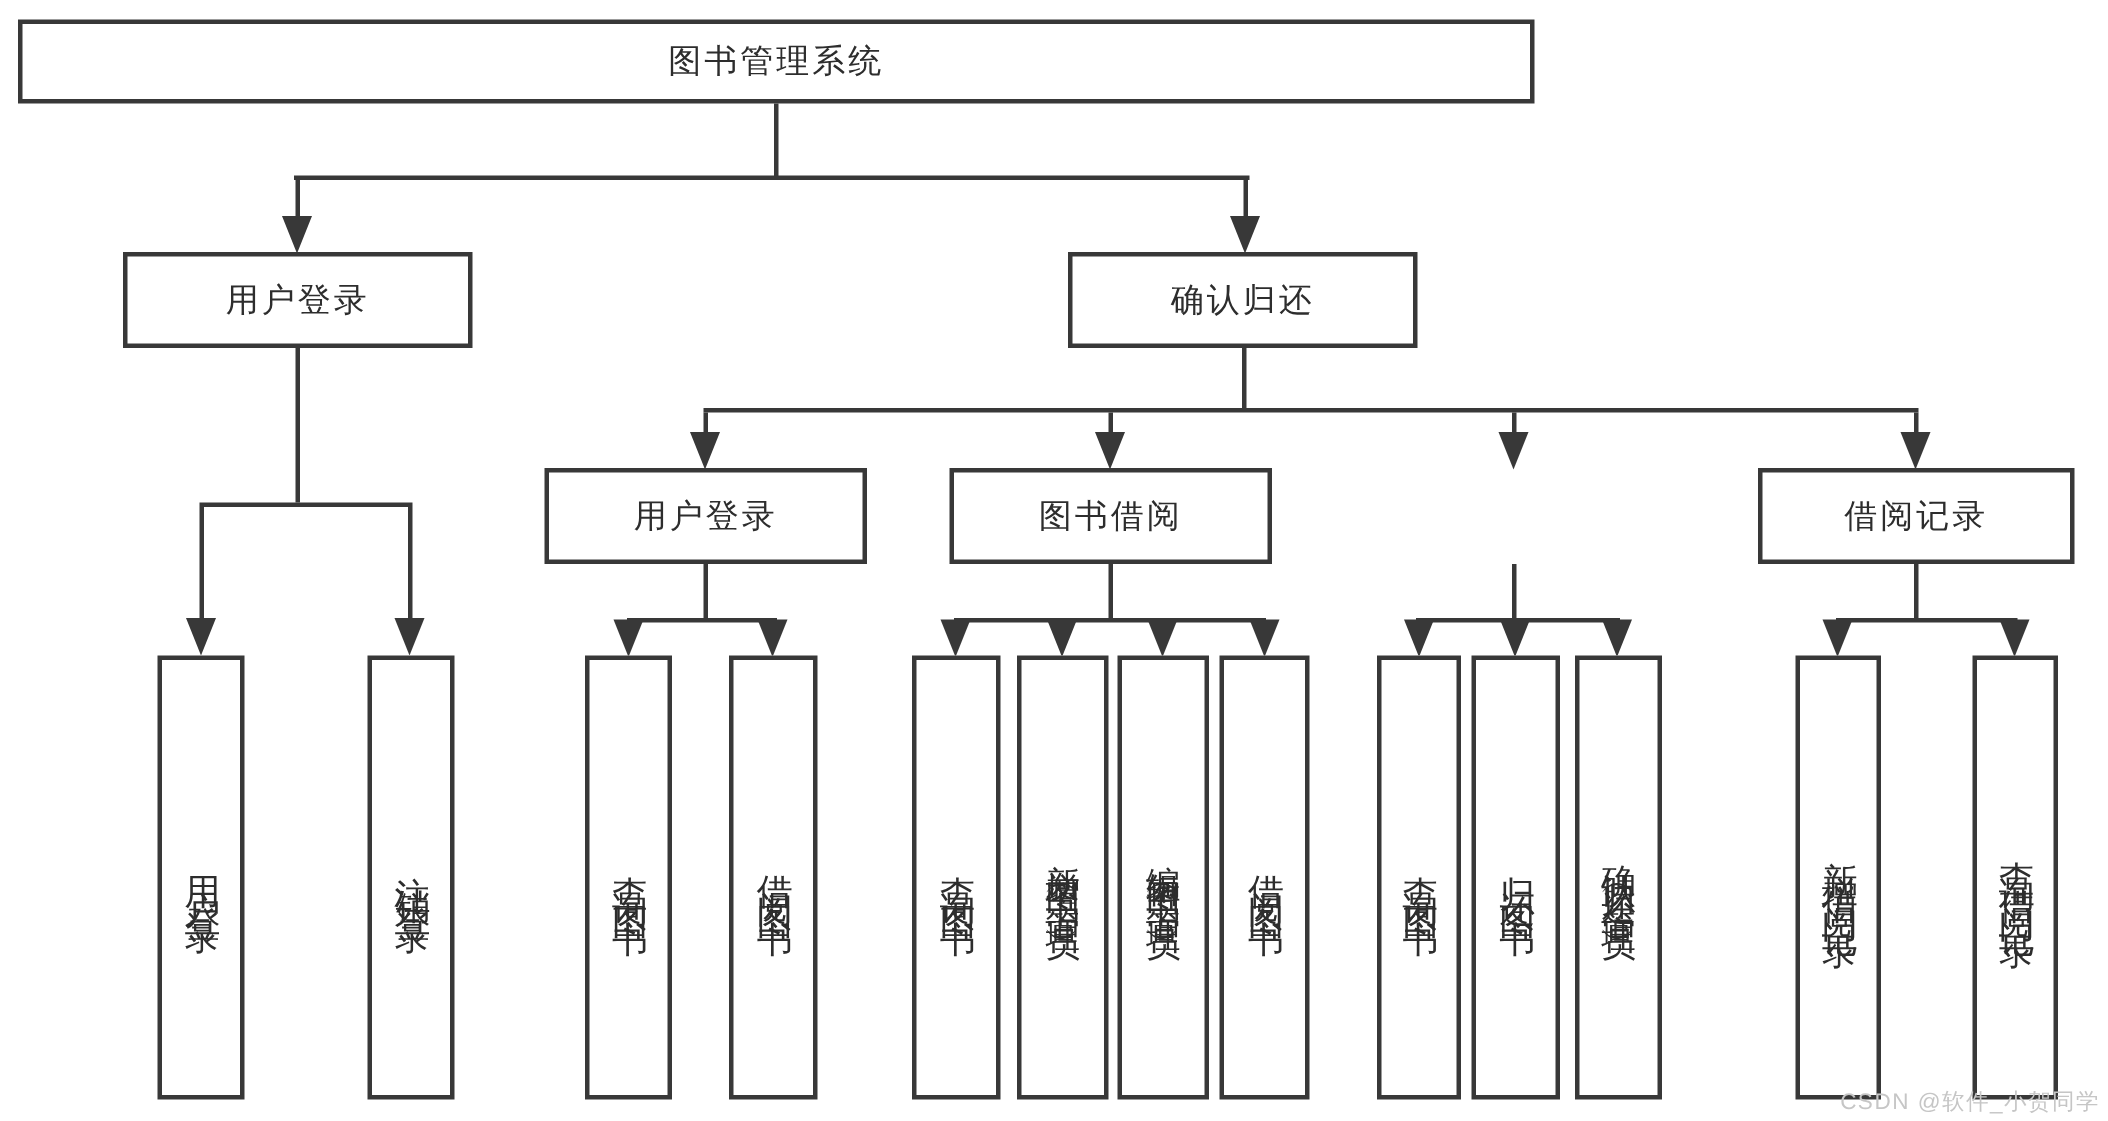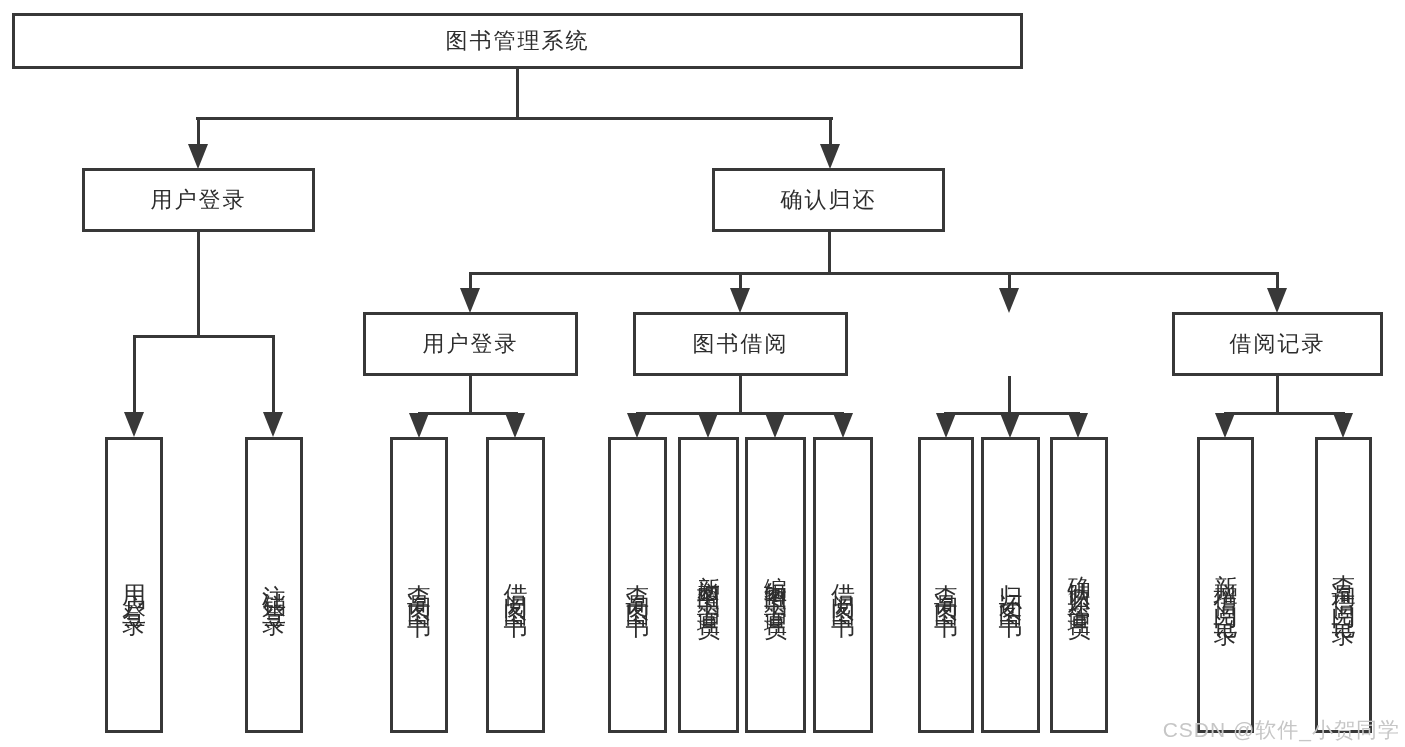--- a/index.html
+++ b/index.html
@@ -20,21 +20,21 @@
   }
   .box.v.dense { font-size:23px; letter-spacing:6px; }
   .vline, .hline { position:absolute; background:#383838; }
   .arrow {
     position:absolute; width:0; height:0;
     border-left:10px solid transparent; border-right:10px solid transparent;
     border-top:25px solid #383838;
   }
   .watermark {
     position:absolute; right:5px; bottom:3px;
-    font-size:21px; color:#c6c6c6; letter-spacing:1px; white-space:nowrap;
+    font-size:15px; color:#c6c6c6; letter-spacing:1px; white-space:nowrap;
   }
 </style>
 </head>
 <body>
 
 <div class="canvas">
 
   <div class="box h" style="left:12px; top:13px; width:1011px; height:56px;align-items:center;">
     <span>图书管理系统</span>
   </div>

